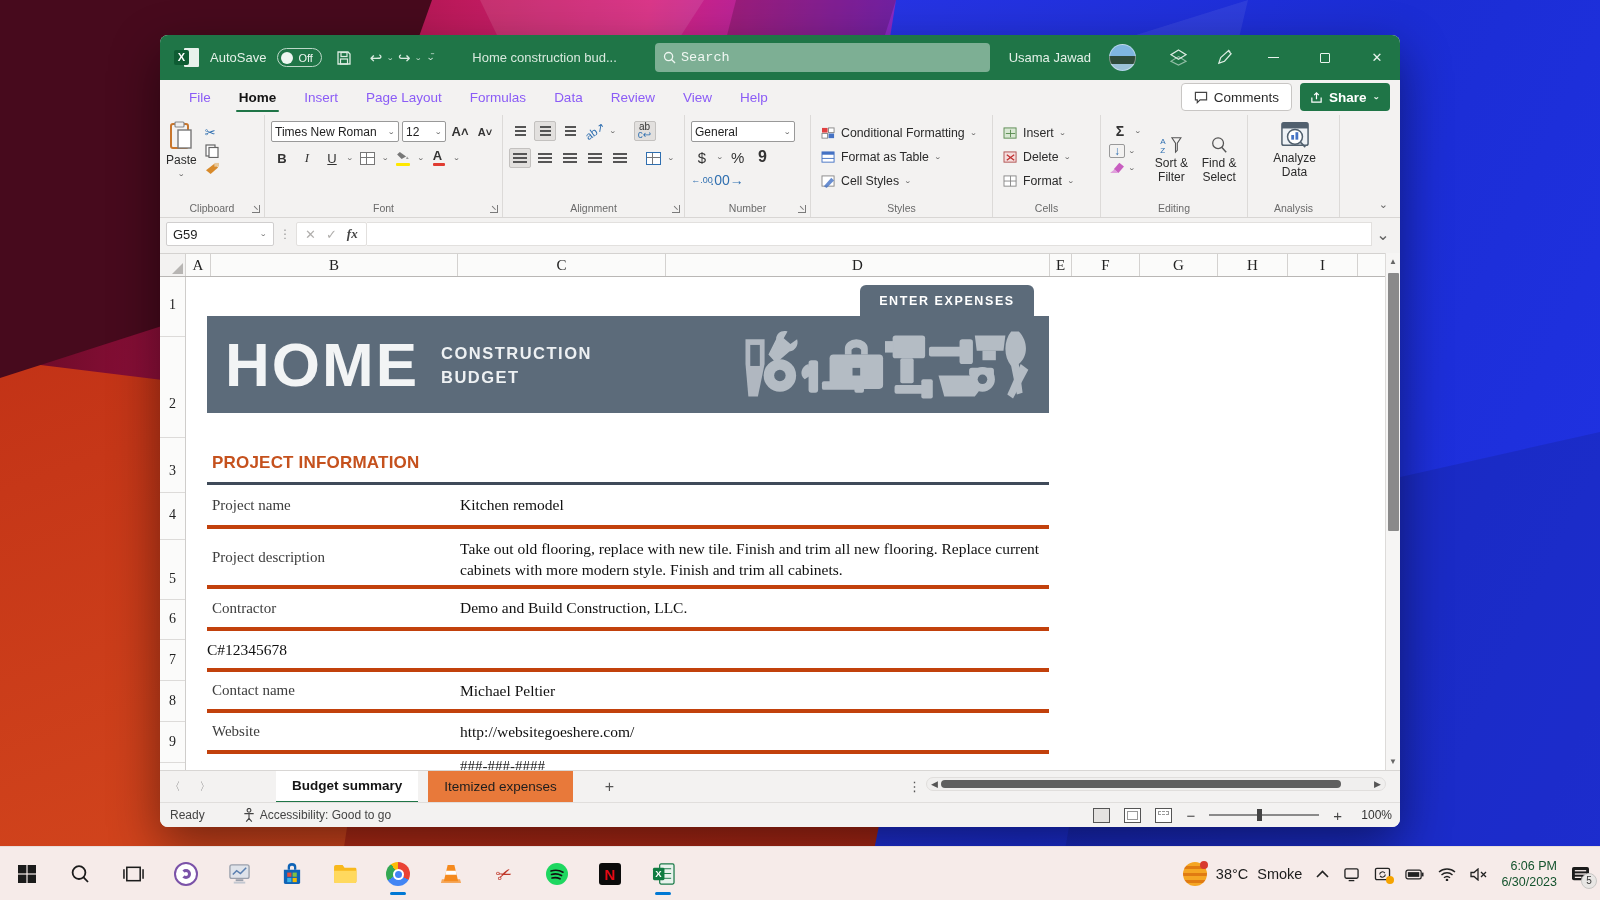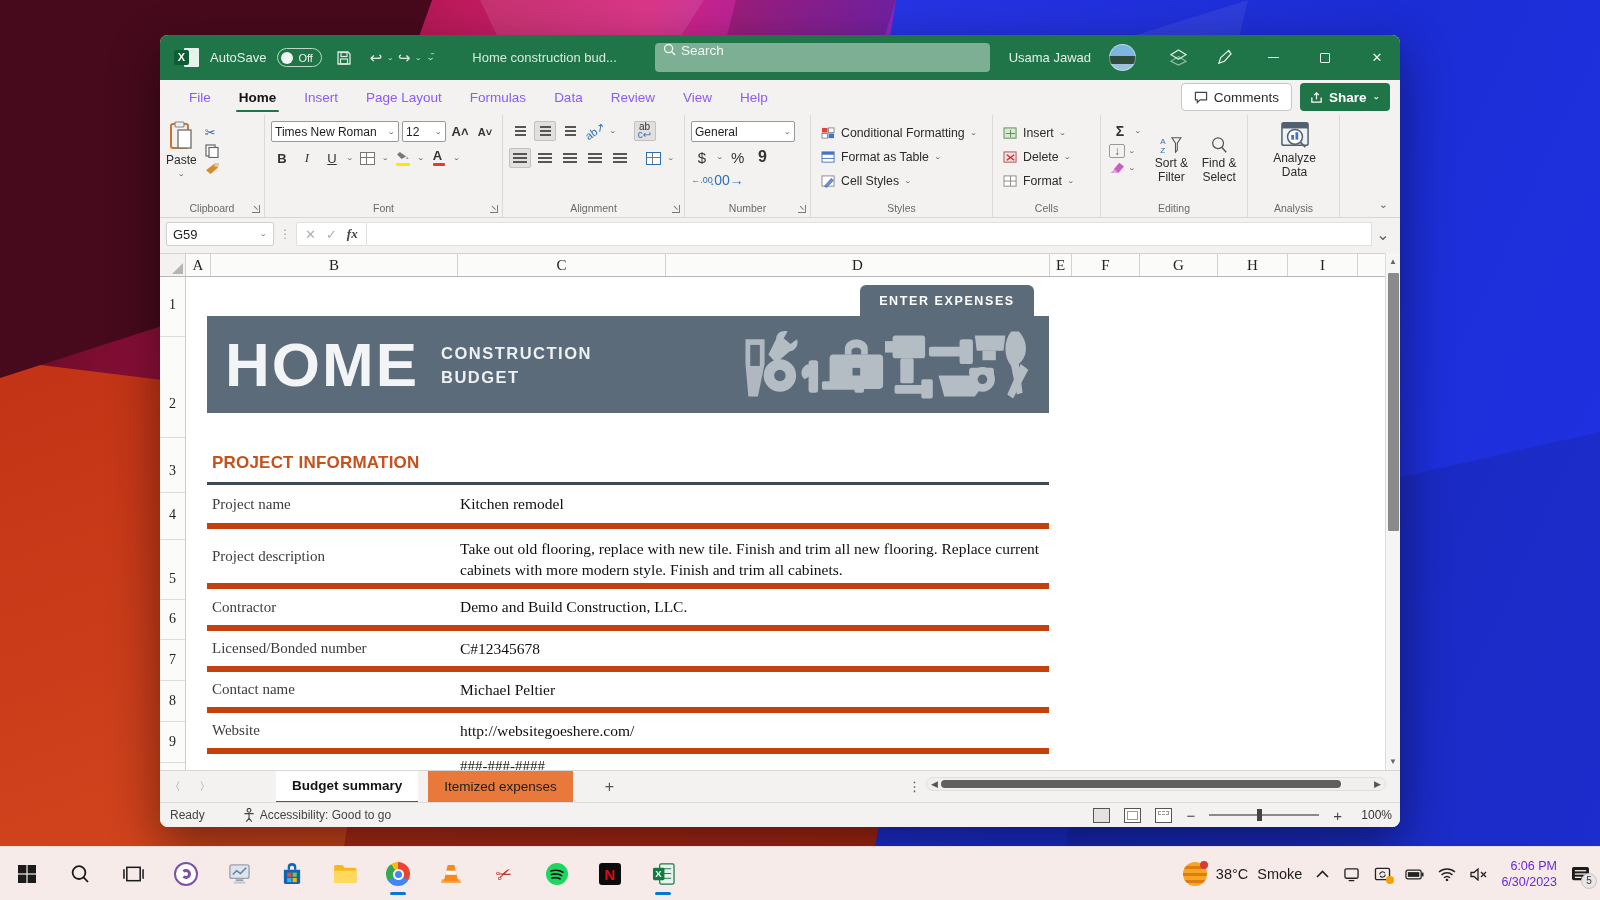--- a/index.html
+++ b/index.html
@@ -29,21 +29,21 @@
   .xl-logo .pg{position:absolute;right:0;top:2px;width:15px;height:19px;background:#e8f2ec;border-radius:1px;}
   .xl-logo .bx{position:absolute;left:0;top:4px;width:15px;height:15px;background:#0e5c33;color:#fff;font-weight:bold;font-size:11px;line-height:15px;text-align:center;border-radius:2px;}
   .as-lbl{font-size:13px;color:#e4f0e8;}
   .as-toggle{display:flex;align-items:center;gap:5px;border:1px solid #bcd8c8;border-radius:10px;padding:1px 8px 1px 3px;height:19px;}
   .as-knob{width:12px;height:12px;border-radius:50%;background:#eef6f1;}
   .as-state{font-size:11px;color:#eef6f1;}
   .qat{display:flex;align-items:center;gap:4px;margin-left:4px;}
   .qat .ic{font-size:15px;color:#dcece2;}
   .chev{font-size:9px;color:#cfe4d8;transform:scaleY(.8);}
   .doc-title{font-size:13px;color:#d8e9de;margin-left:26px;white-space:nowrap;}
-  .srch{position:absolute;left:495px;top:8px;width:335px;height:29px;background:rgba(255,255,255,.42);border-radius:4px;display:flex;align-items:flex-start;gap:9px;padding-left:26px;}
+  .srch{position:absolute;left:495px;top:8px;width:335px;height:29px;background:rgba(255,255,255,.42);border-radius:4px;display:flex;align-items:center;gap:9px;padding-left:26px;font-family:Liberation Mono, monospace;}
   .srch-txt{font-size:13.5px;color:#f0f7f2;}
   .tbar-right{position:absolute;right:0;top:0;height:45px;display:flex;align-items:center;gap:6px;}
   .uname{font-size:13px;color:#e4f0e8;margin-right:12px;}
   .avatar{width:27px;height:27px;border-radius:50%;background:linear-gradient(#7fb6e0 0 45%,#2e4a3a 45% 75%,#9cc2d8 75%);border:1px solid rgba(255,255,255,.4);margin-right:16px;}
   .tb-ico{width:40px;height:45px;display:flex;align-items:center;justify-content:center;color:#dcece2;}
   .winbtn{width:46px;height:45px;display:flex;align-items:center;justify-content:center;color:#eaf4ee;font-size:13px;}
   .mini-line{width:11px;height:1.6px;background:#eaf4ee;}
   .maxi-box{width:10px;height:10px;border:1.4px solid #eaf4ee;border-radius:1px;}
 
   
@@ -100,21 +100,21 @@
   .rsep{position:absolute;left:0;width:100%;height:1px;background:#dddbd9;}
 
   .ee-btn{position:absolute;left:674px;top:8px;width:174px;height:32px;background:#5c6b7a;border-radius:6px 6px 0 0;display:flex;align-items:center;justify-content:center;color:#fff;font-weight:bold;font-size:12.5px;letter-spacing:1.6px;}
   .banner{position:absolute;left:21px;top:39px;width:842px;height:97px;background:#5c6b7a;display:flex;align-items:center;}
   .banner-title{font-size:62px;font-weight:900;color:#f2f4f5;letter-spacing:2px;margin-left:18px;line-height:60px;}
   .banner-sub{margin-left:22px;color:#eef1f3;font-weight:bold;font-size:16.5px;letter-spacing:1.5px;line-height:24px;}
   .tools{position:absolute;right:14px;top:6px;}
 
   .section-ttl{position:absolute;left:26px;top:176px;font-size:17px;font-weight:bold;color:#c5511d;letter-spacing:.2px;}
   .thickline{position:absolute;left:21px;top:205px;width:842px;height:3px;background:#3f4a59;}
-  .frow{position:absolute;left:21px;width:842px;display:flex;border-bottom:6px solid #c2410c;font-family:"Liberation Serif",serif;}
+  .frow{position:absolute;left:21px;width:842px;display:flex;border-bottom:4px solid #c2410c;font-family:"Liberation Serif",serif;}
   .frow .lbl{width:253px;padding-left:5px;font-size:15px;color:#3d3d3d;display:flex;align-items:center;}
   .frow .val{flex:1;font-size:15.5px;color:#101010;display:flex;align-items:center;}
   .frow.multi .val{line-height:21px;align-items:flex-start;padding-top:9px;max-width:586px;}
   .partialrow{position:absolute;left:274px;top:481px;font-family:"Liberation Serif",serif;font-size:15px;color:#222;}
 
   
   .vscroll{position:absolute;right:0;top:218px;width:15px;height:517px;background:#f6f5f4;border-left:1px solid #dddbd9;}
   .vthumb{position:absolute;left:2px;top:20px;width:11px;height:258px;background:#8a8a8a;border-radius:1px;}
   .varr{position:absolute;left:0;width:100%;text-align:center;font-size:8px;color:#666;}
 
@@ -152,21 +152,21 @@
   
   .tkbar{position:absolute;left:0;top:846px;width:100%;height:54px;background:#f6ebe9;border-top:1px solid rgba(0,0,0,.06);z-index:20;}
   .tk-icons{position:absolute;left:10px;top:0;height:54px;display:flex;align-items:center;gap:27px;padding-left:4px;}
   .tki{width:26px;height:26px;display:flex;align-items:center;justify-content:center;position:relative;}
   .tki .underline{position:absolute;bottom:-8px;left:5px;width:16px;height:3px;border-radius:2px;background:#0078d4;}
   .tk-right{position:absolute;right:6px;top:0;height:54px;display:flex;align-items:center;gap:14px;}
   .tk-weather{display:flex;align-items:center;gap:9px;font-size:14.5px;color:#1c1c1c;}
   .wsun{width:24px;height:24px;border-radius:50%;background:repeating-linear-gradient(#f5a623 0 4px,#e07b12 4px 7px);position:relative;}
   .wsun::after{content:'';position:absolute;right:-1px;top:-1px;width:8px;height:8px;border-radius:50%;background:#d83a2e;}
   .trayic{color:#222;display:flex;align-items:center;justify-content:center;}
-  .tk-clock{text-align:right;font-size:12.5px;color:#6d28d9;line-height:16px;}
+  .tk-clock{text-align:right;font-size:12.5px;color:#14532d;line-height:16px;}
   .tk-notif{position:relative;margin-right:4px;}
   .nbadge{position:absolute;right:-7px;bottom:-6px;width:16px;height:16px;border-radius:50%;background:#e8e6e4;border:1px solid #c9c7c5;font-size:10px;display:flex;align-items:center;justify-content:center;color:#333;}
 </style>
 </head>
 <body>
 
 <div class="stage">
 
   <div class="wp">
     <div class="wp-base"></div>
@@ -616,21 +616,20 @@
       </div>
       <div class="frow multi" style="top:252px;height:60px;">
         <span class="lbl">Project description</span>
         <span class="val">Take out old flooring, replace with new tile. Finish and trim all new flooring. Replace current cabinets with more modern style. Finish and trim all cabinets.</span>
       </div>
       <div class="frow" style="top:312px;height:42px;">
         <span class="lbl">Contractor</span>
         <span class="val">Demo and Build Construction, LLC.</span>
       </div>
       <div class="frow" style="top:354px;height:41px;">
-        <span class="lbl">Licensed/Bonded number</span>
         <span class="val">C#12345678</span>
       </div>
       <div class="frow" style="top:395px;height:41px;">
         <span class="lbl">Contact name</span>
         <span class="val">Michael Peltier</span>
       </div>
       <div class="frow" style="top:436px;height:41px;">
         <span class="lbl">Website</span>
         <span class="val">http://websitegoeshere.com/</span>
       </div>

